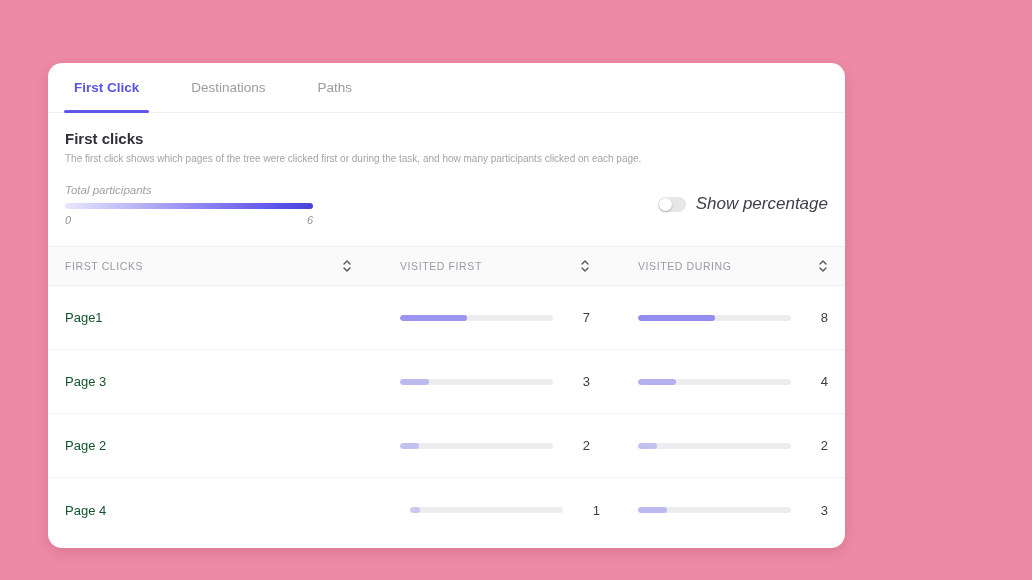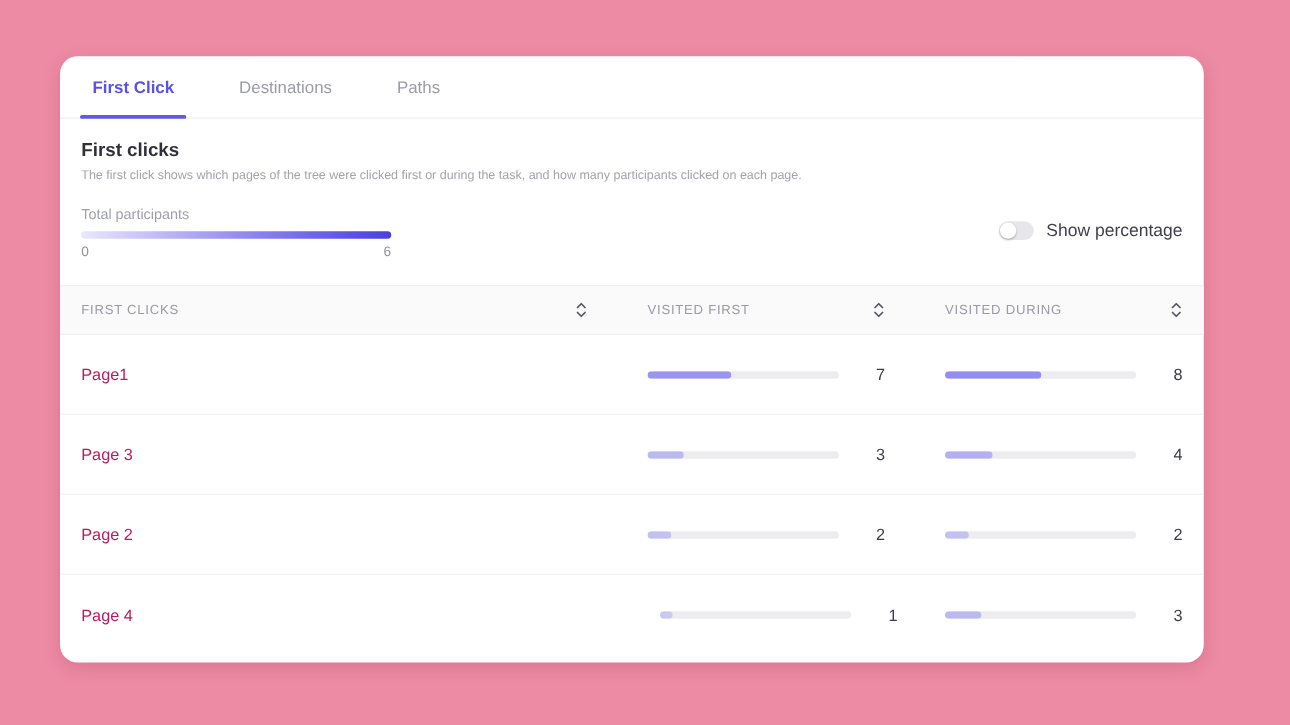--- a/index.html
+++ b/index.html
@@ -3,21 +3,21 @@
 <meta charset="utf-8">
 <style>
   * { margin:0; padding:0; box-sizing:border-box; }
   html,body { width:1032px; height:580px; overflow:hidden; }
   body {
     background:#ee8ba4;
     font-family:"Liberation Sans","DejaVu Sans",sans-serif;
     position:relative;
   }
   .card {
-    position:absolute; left:48px; top:45px; width:915px; height:485px;
+    position:absolute; left:48px; top:63px; width:797px; height:485px;
     background:#ffffff; border-radius:14px;
     box-shadow:0 4px 14px rgba(120,30,60,.18);
     overflow:hidden;
   }
   
   .tabbar {
     height:50px; display:flex; align-items:stretch;
     padding:0 16px; border-bottom:1px solid #f0f0f3;
   }
   .tab {
@@ -29,60 +29,60 @@
     content:""; position:absolute; left:0; right:0; bottom:-1px;
     height:3px; border-radius:3px; background:#6158e8;
   }
   
   .intro { padding:17px 17px 0; }
   .intro h1 { font-size:15px; font-weight:bold; color:#30303a; }
   .intro p { margin-top:6px; font-size:10px; color:#a3a3ad; }
   
   .controls {
     display:flex; justify-content:space-between; align-items:flex-start;
-    padding:0 17px; margin-top:20px;
+    padding:0 17px; margin-top:20px;font-style:italic;
   }
   .participants { width:248px; }
   .participants .p-label { font-size:11.5px; color:#9fa0aa; }
   .p-bar {
     margin-top:7px; height:6px; border-radius:3px;
     background:linear-gradient(90deg,#e9e7fc 0%,#8d85f2 55%,#5a50e8 88%,#4b42d8 100%);
   }
   .p-scale { display:flex; justify-content:space-between; margin-top:5px;
     font-size:11px; color:#90909b; }
   .toggle-wrap { display:flex; align-items:center; gap:10px; margin-top:10px; }
   .switch {
     width:28px; height:15px; border-radius:8px; background:#e7e7ea;
     position:relative; cursor:pointer; flex:0 0 auto;
   }
   .switch .knob {
     position:absolute; left:1px; top:1px; width:13px; height:13px;
     border-radius:50%; background:#ffffff;
     box-shadow:0 1px 2px rgba(0,0,0,.28);
   }
-  .toggle-label { font-size:14px; color:#3f3f4a; }
+  .toggle-label { font-size:17px; color:#3f3f4a; }
   
   .table { margin-top:20px; }
   .thead {
     display:grid; grid-template-columns:1fr 190px 190px; column-gap:48px;
     align-items:center; height:40px; padding:0 17px;
     background:#fafafb; border-top:1px solid #f0f0f3; border-bottom:1px solid #f0f0f3;
   }
   .th { display:flex; align-items:center; justify-content:space-between; }
   .th-label {
     font-size:10.5px; letter-spacing:.6px; color:#9a9aa6; text-transform:uppercase;
   }
   .sort-icon { display:inline-flex; cursor:pointer; color:#55555e; }
   .tbody .row {
     display:grid; grid-template-columns:1fr 190px 190px; column-gap:48px;
     align-items:center; height:64px; padding:0 17px;
     border-bottom:1px solid #f2f2f5;
   }
   .tbody .row:last-child { border-bottom:none;gap:38px; }
-  .cell-page { font-size:13px; color:#be185d; }
+  .cell-page { font-size:13px; color:#14532d; }
   .cell-metric { display:flex; align-items:center; justify-content:space-between; }
   .bar-track {
     width:153px; height:6px; border-radius:3px; background:#ededf0;
     overflow:hidden; flex:0 0 auto;
   }
   .bar-fill { height:100%; border-radius:3px; }
   .cell-value { font-size:13px; color:#3d3d47; }
 </style>
 </head>
 <body>

